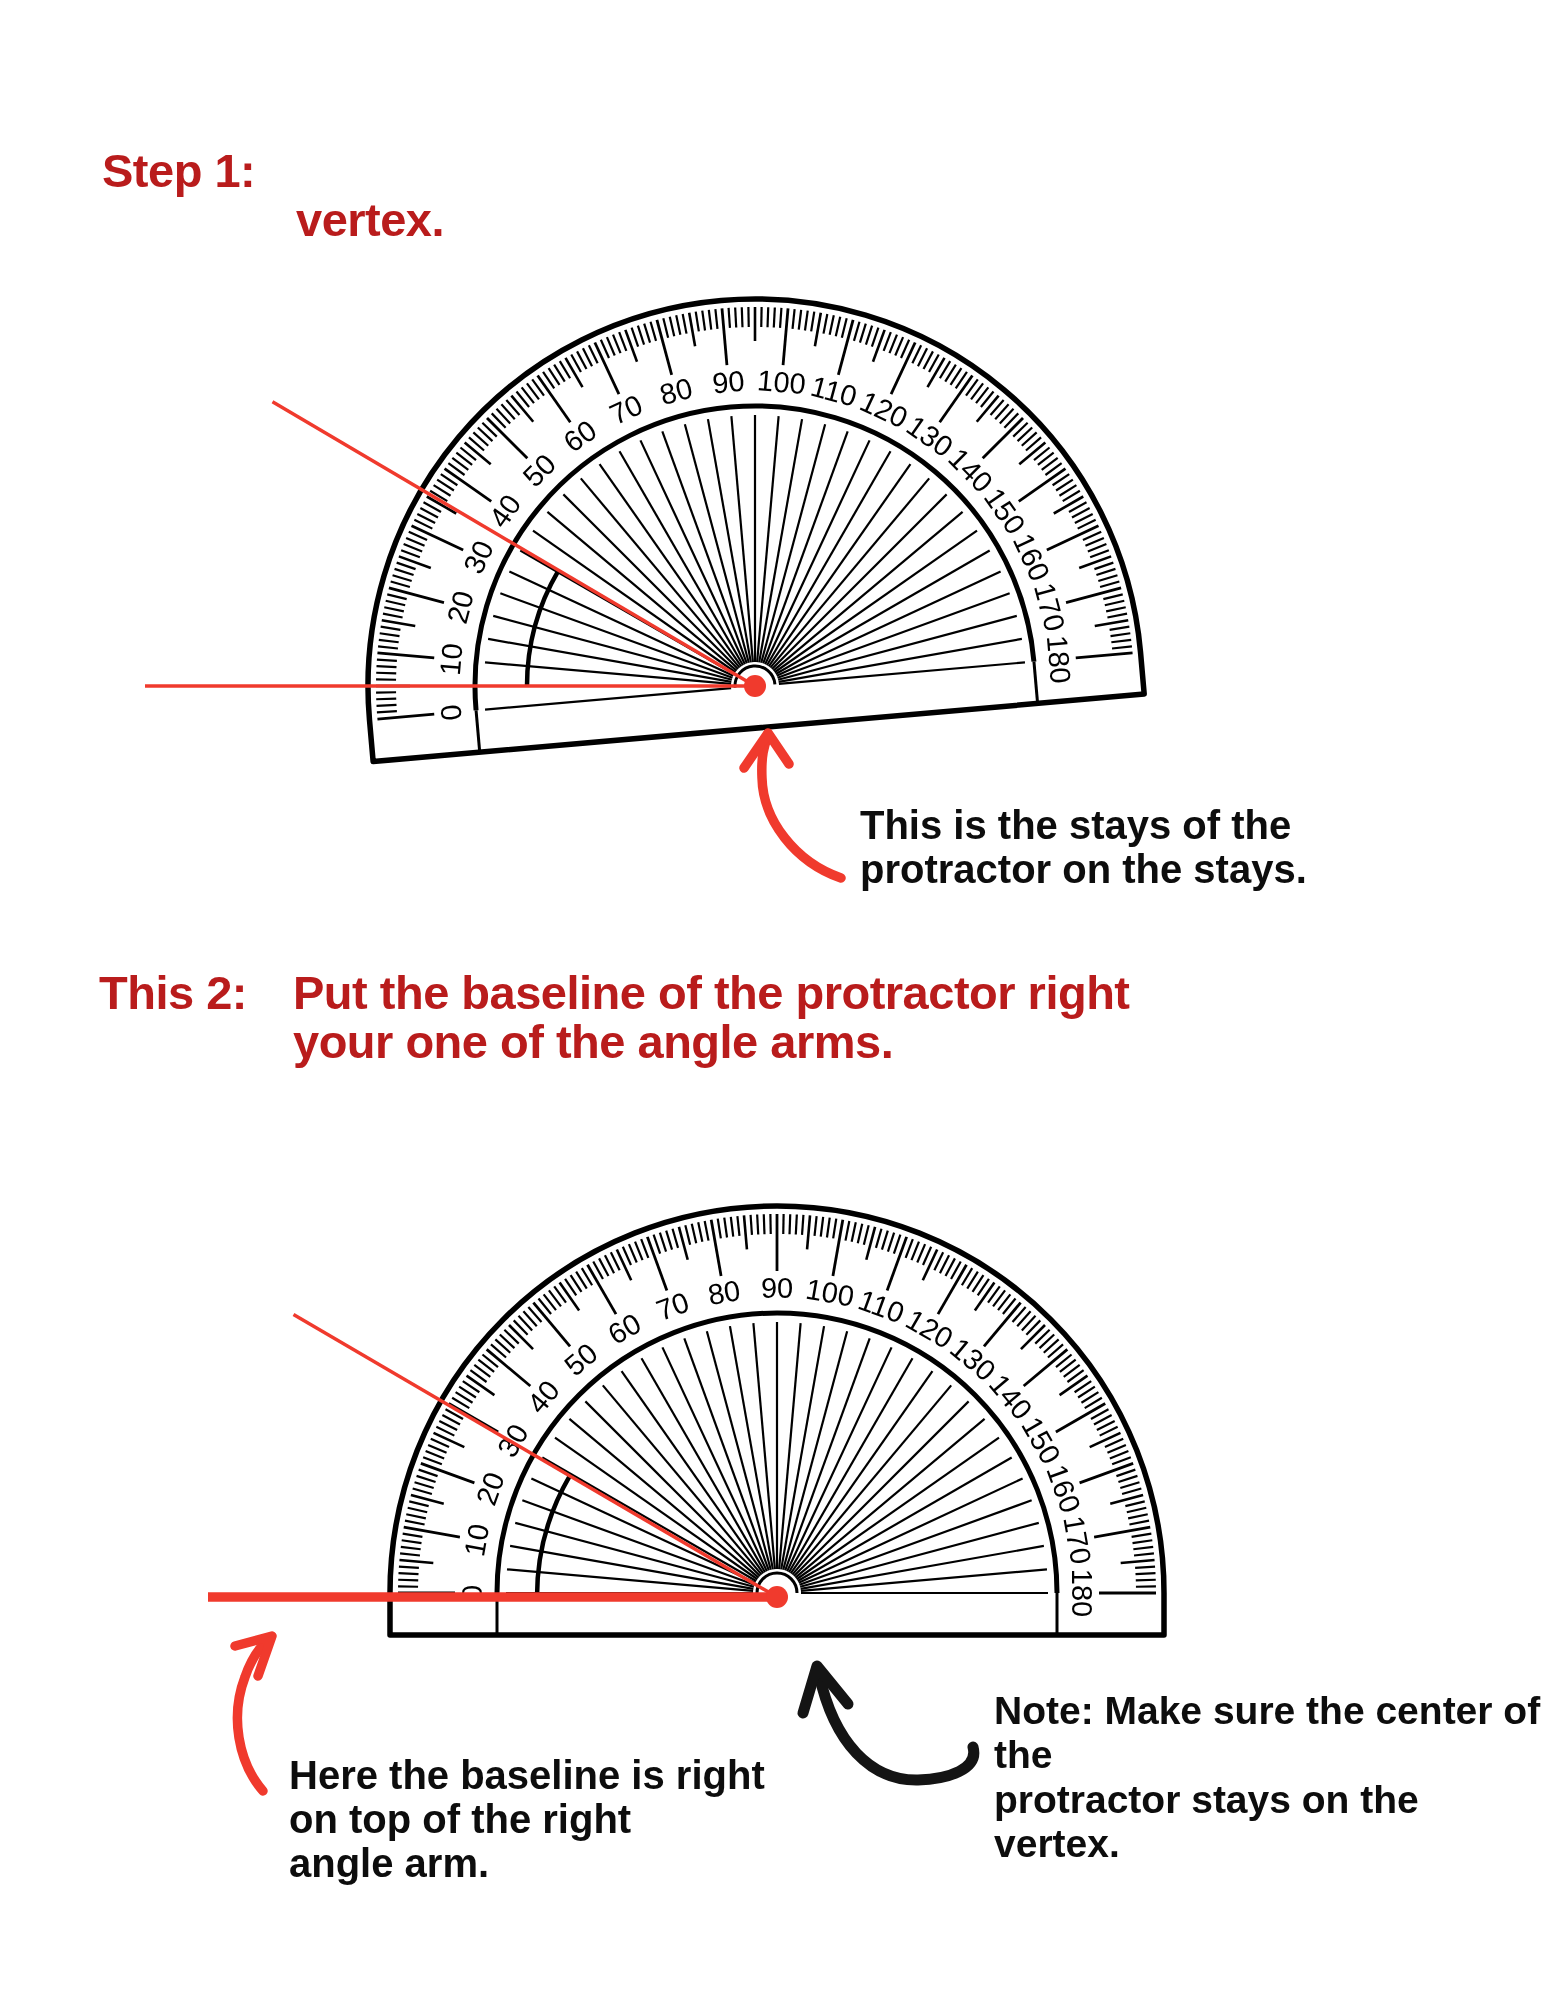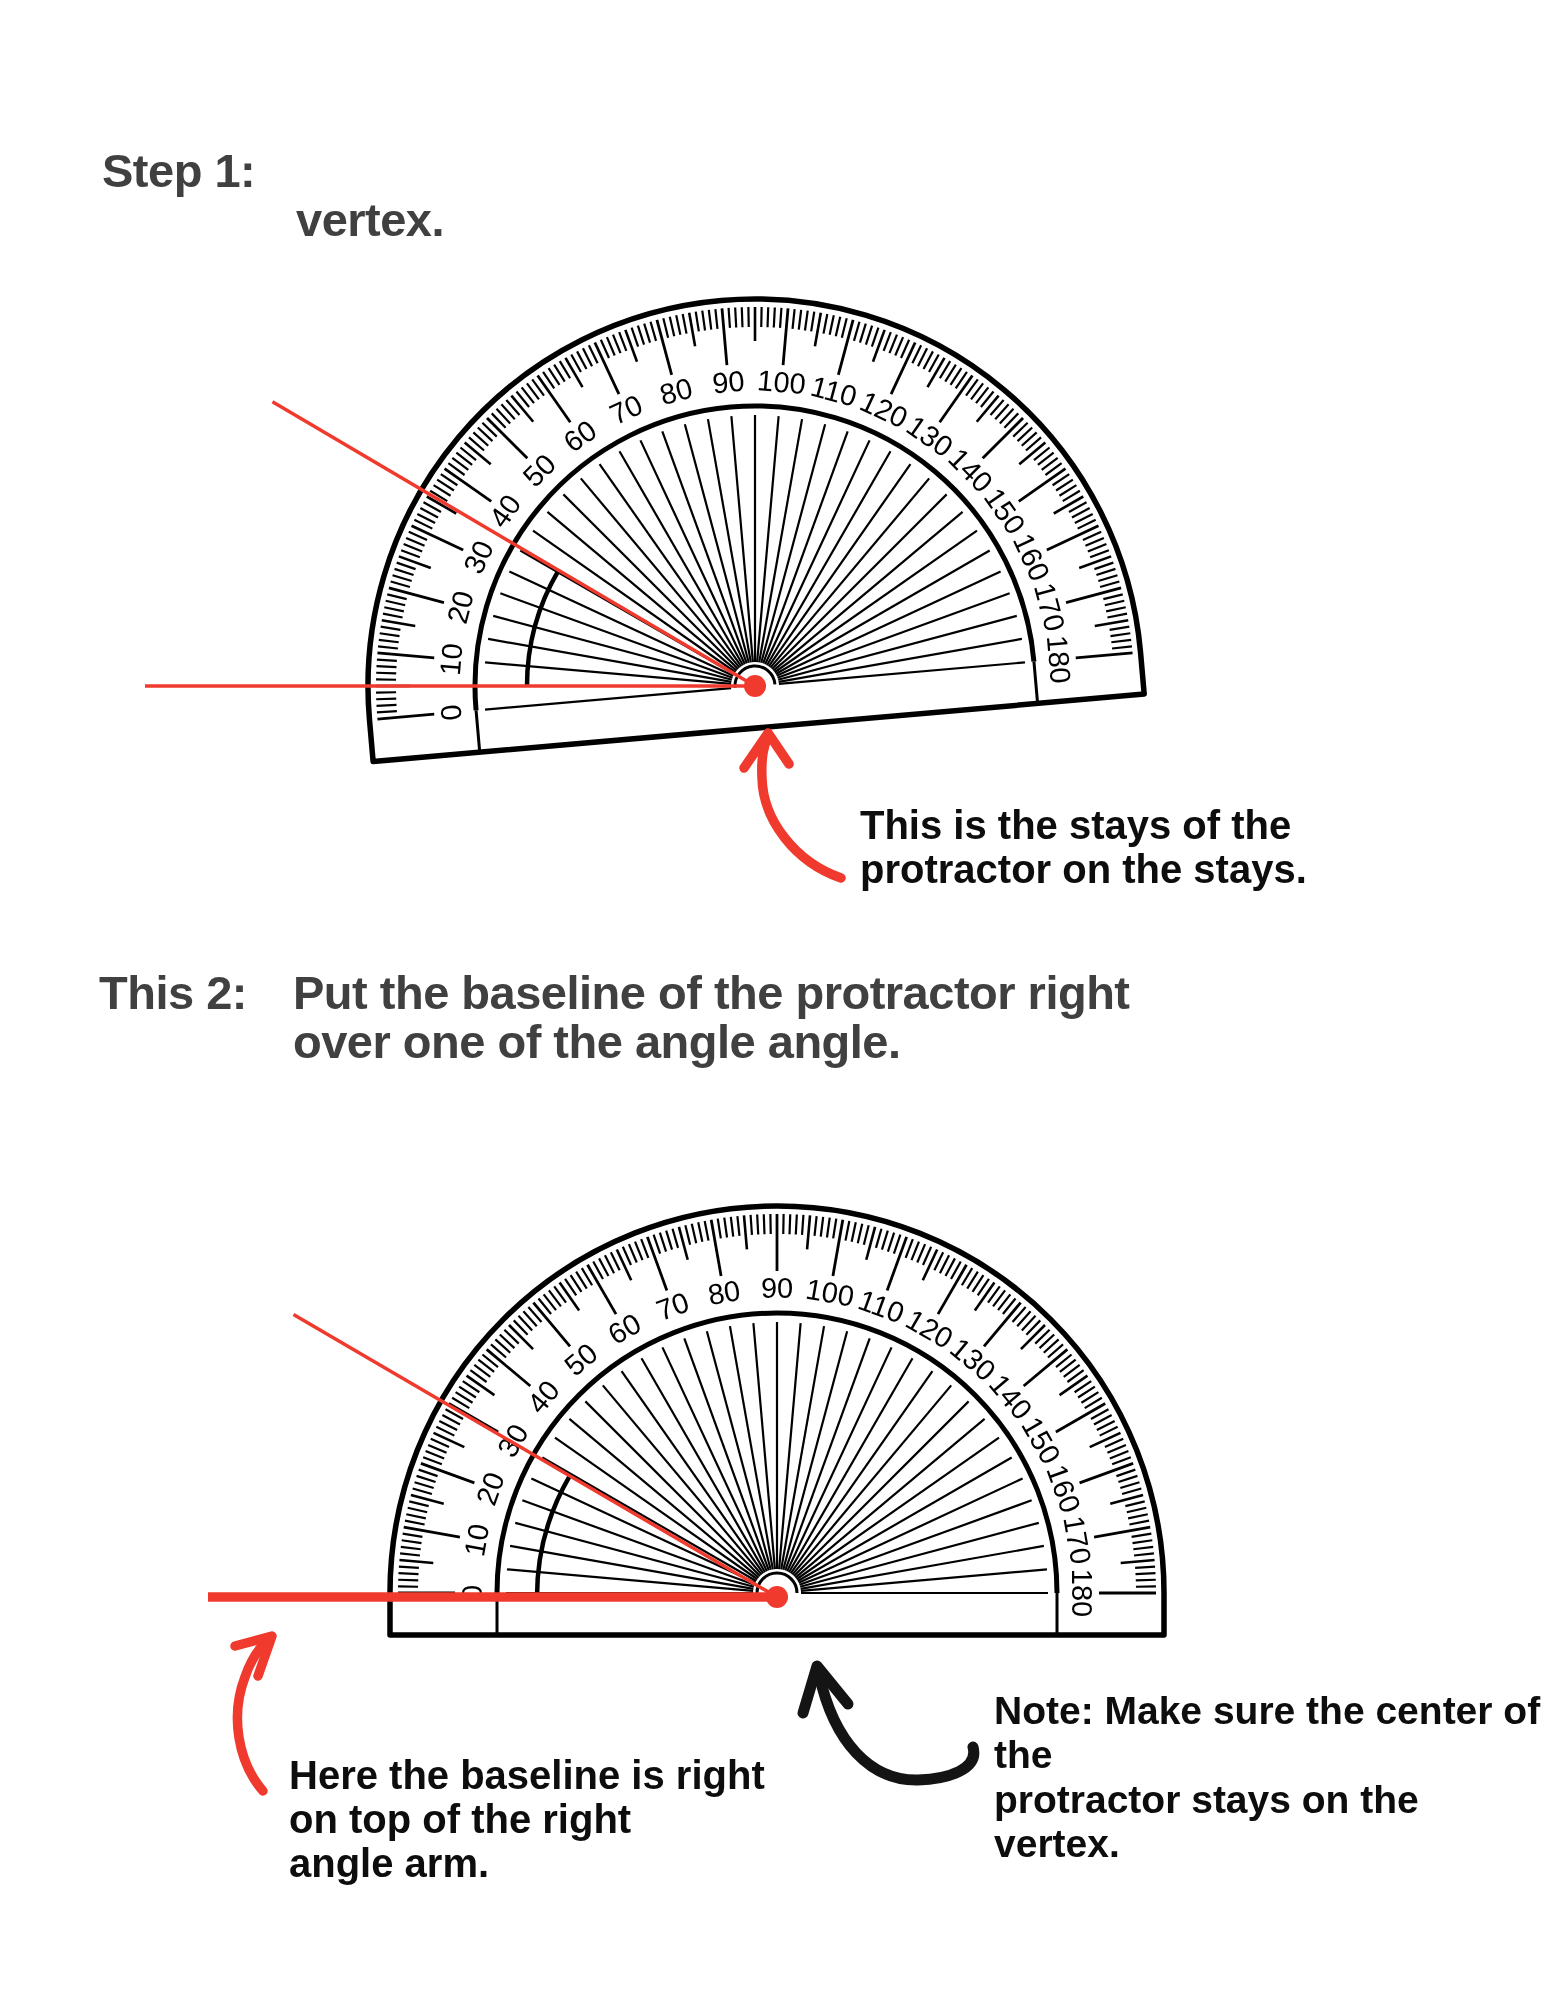--- a/index.html
+++ b/index.html
@@ -1,20 +1,20 @@
 <!DOCTYPE html>
 <html><head>
 <meta charset="utf-8">
 <style>
   html,body{margin:0;padding:0;background:#ffffff;}
   .page{position:relative;width:1545px;height:2000px;background:#ffffff;
         font-family:"Liberation Sans",sans-serif;overflow:hidden;color:#0d0d0d;}
   svg{position:absolute;left:0;top:0;}
   .title{position:absolute;display:flex;font-weight:bold;font-size:47px;
-         line-height:1.05;letter-spacing:-0.5px;color:#404040;}
+         line-height:1.05;letter-spacing:-0.5px;color:#b91c1c;}
   .title .step-label{flex:none;width:194px;}
   .callout{position:absolute;font-weight:bold;color:#0d0d0d;}
   .callout.big{font-size:40px;line-height:1.1;}
   .callout.small{font-size:39px;line-height:1.14;}
 </style>
 </head>
 <body>
 
 <div class="page">
 
@@ -538,21 +538,21 @@
     <span>
       <br>
       <span>vertex.</span>
     </span>
   </div>
 
   <div class="title" style="left:99px;top:968px;">
     <span class="step-label">This 2:</span>
     <span>
       <span>Put the baseline of the protractor right</span><br>
-      <span>over one of the angle angle.</span>
+      <span>your one of the angle arms.</span>
     </span>
   </div>
 
   <div class="callout big" style="left:860px;top:803px;">
     <span>This is the stays of the</span><br>
     <span>protractor on the stays.</span>
   </div>
 
   <div class="callout big" style="left:289px;top:1753px;">
     <span>Here the baseline is right</span><br>

